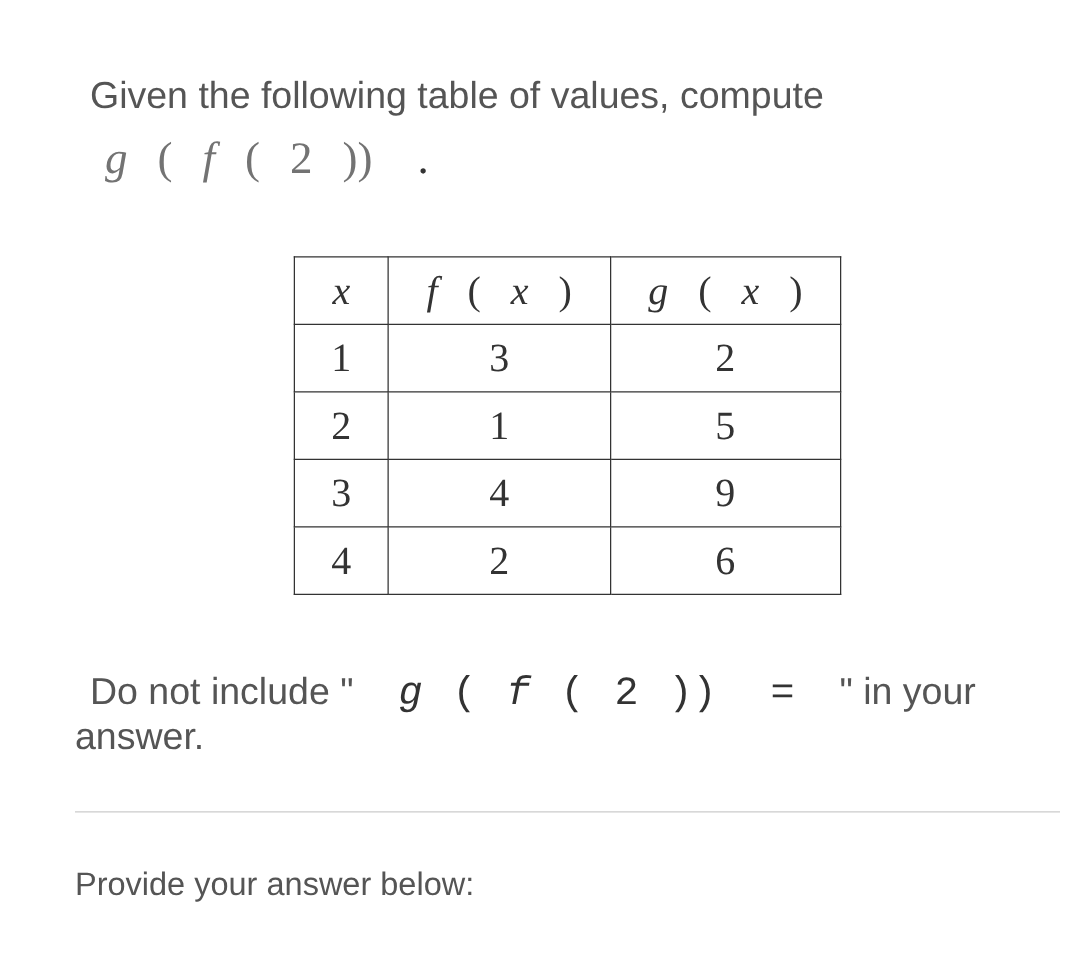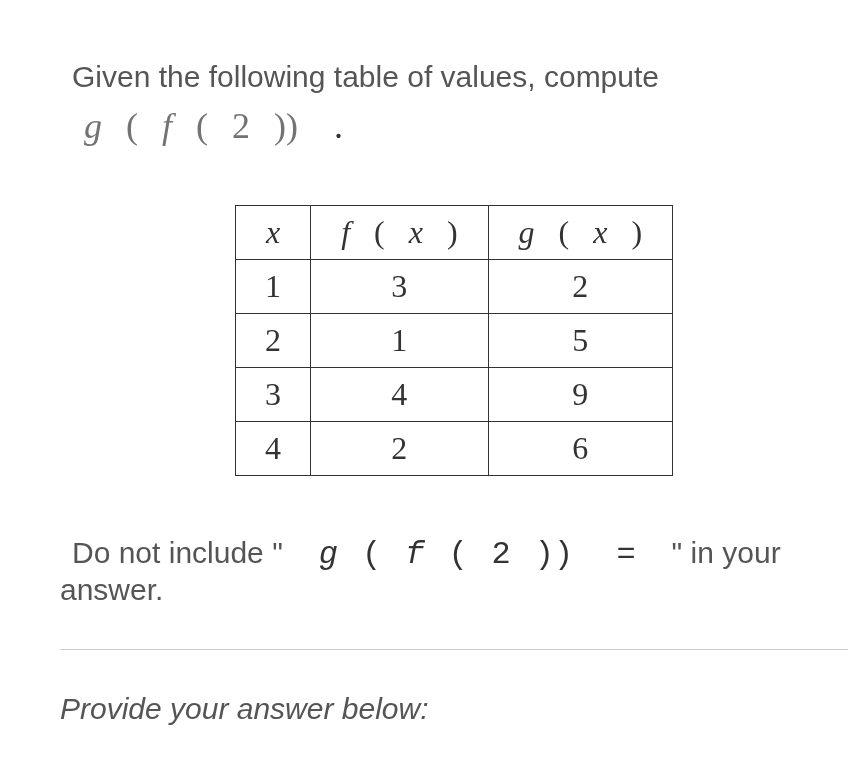--- a/index.html
+++ b/index.html
@@ -65,23 +65,22 @@
       font-size: 30px;
       color: #555555;
       margin-bottom: 42px;
     }
     .divider {
       border: none;
       border-top: 1px solid #cccccc;
       margin-bottom: 42px;
     }
     .answer-prompt {
-      font-size: 30px;
+      font-size: 26px;
       color: #555555;
-      font-style: italic;
     }
     .paren {
       font-style: normal;
     }
   </style>
 </head>
 <body>
 
 <div class="question-text">
   <span>Given the following table of values, compute</span><br>

